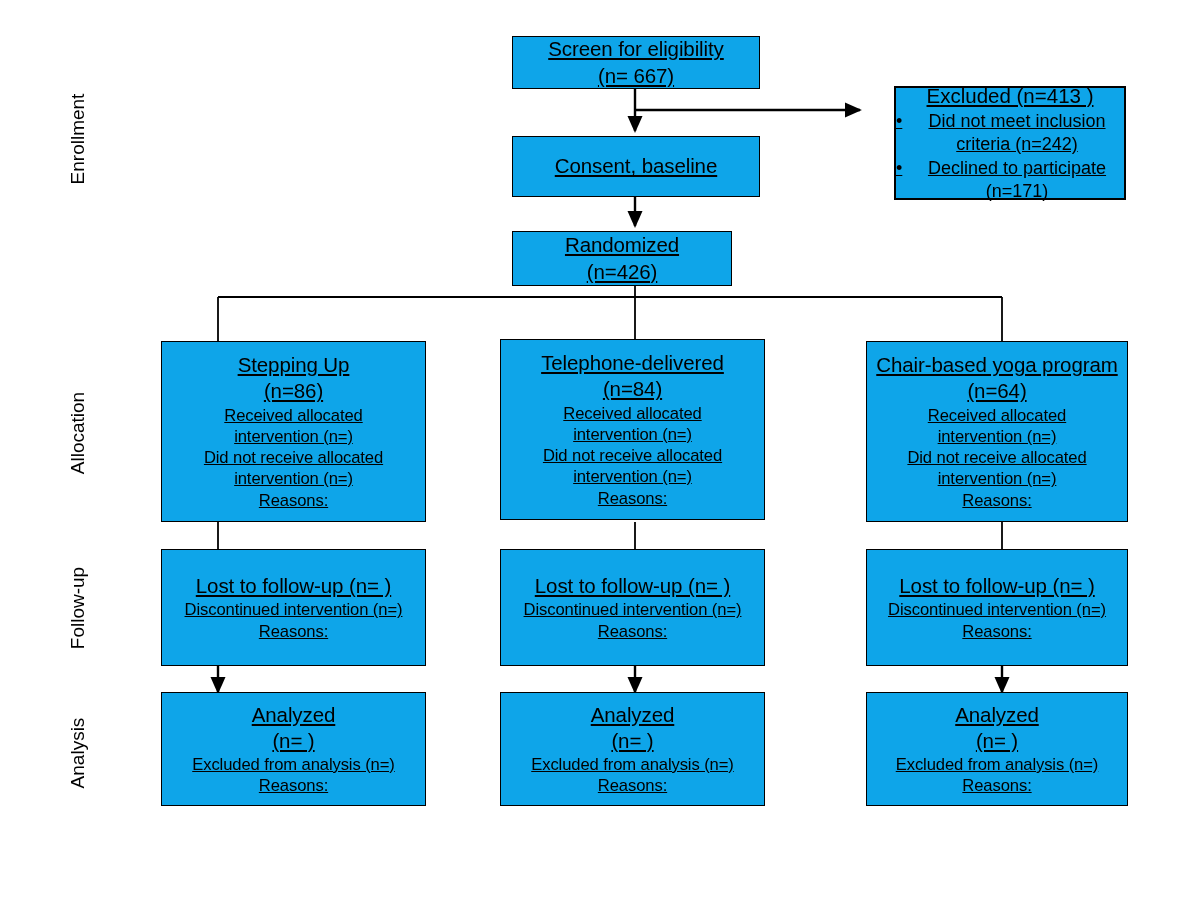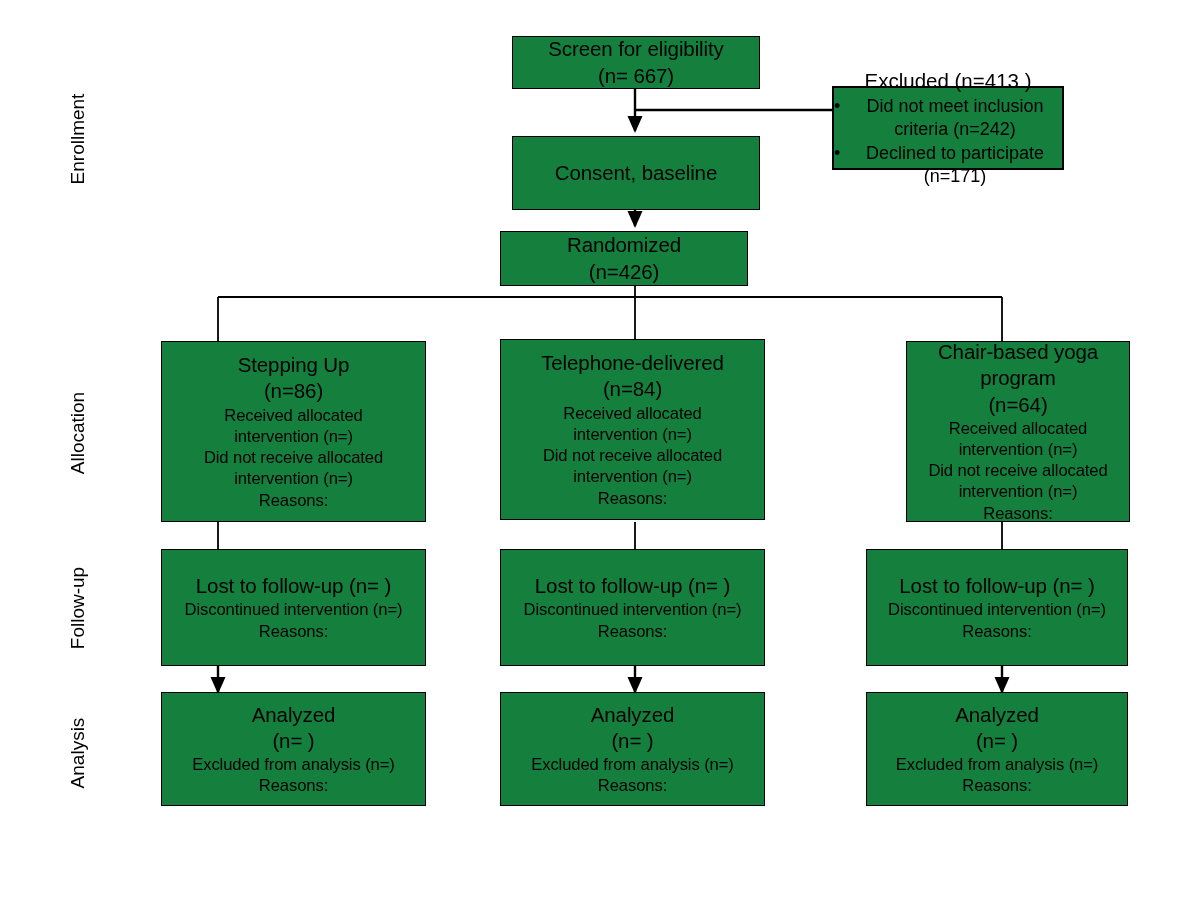--- a/index.html
+++ b/index.html
@@ -23,27 +23,28 @@
     left: 0;
     top: 0;
     width: 1200px;
     height: 900px;
     pointer-events: none;
   }
   .node {
     position: absolute;
     box-sizing: border-box;
     border: 1.6px solid #000000;
-    background: #15803d;
+    background: #0ea5e9;
     display: flex;
     flex-direction: column;
     align-items: center;
     justify-content: center;
     text-align: center;
     line-height: 1.28;
+    text-decoration: underline;
   }
   .node.thick {
     border-width: 2.6px;
   }
   .t-big {
     font-size: 20.5px;
     letter-spacing: -0.1px;
   }
   .t-small {
     font-size: 16.6px;
@@ -115,39 +116,39 @@
   <div class="stage-label" style="left:18px; top:128px; width:120px;">Enrollment</div>
   <div class="stage-label" style="left:18px; top:422px; width:120px;">Allocation</div>
   <div class="stage-label" style="left:18px; top:597px; width:120px;">Follow-up</div>
   <div class="stage-label" style="left:18px; top:742px; width:120px;">Analysis</div>
 
   <div class="node" style="left:512px; top:36px; width:248px; height:53px;">
     <div class="t-big">Screen for eligibility</div>
     <div class="t-big">(n= 667)</div>
   </div>
 
-  <div class="node thick" style="left:832px; top:86px; width:232px; height:84px;">
+  <div class="node thick" style="left:894px; top:86px; width:232px; height:114px;">
     <div class="bullets" style="width:100%;">
       <span class="bullet-head">Excluded (n=413 )</span>
       <div class="bullet-row">
         <span class="bullet-dot">•</span>
         <span class="bullet-txt">Did not meet inclusion criteria (n=242)</span>
       </div>
       <div class="bullet-row">
         <span class="bullet-dot">•</span>
         <span class="bullet-txt">Declined to participate (n=171)</span>
       </div>
     </div>
   </div>
 
-  <div class="node" style="left:512px; top:136px; width:248px; height:74px;">
+  <div class="node" style="left:512px; top:136px; width:248px; height:61px;">
     <div class="t-big">Consent, baseline</div>
   </div>
 
-  <div class="node" style="left:500px; top:231px; width:248px; height:55px;">
+  <div class="node" style="left:512px; top:231px; width:220px; height:55px;">
     <div class="t-big">Randomized</div>
     <div class="t-big">(n=426)</div>
   </div>
 
   <div class="node" style="left:161px; top:341px; width:265px; height:181px;">
     <div class="t-big">Stepping Up</div>
     <div class="t-big">(n=86)</div>
     <div class="t-small">Received allocated</div>
     <div class="t-small">intervention (n=)</div>
     <div class="t-small">Did not receive allocated</div>
@@ -158,21 +159,21 @@
   <div class="node" style="left:500px; top:339px; width:265px; height:181px;">
     <div class="t-big">Telephone-delivered</div>
     <div class="t-big">(n=84)</div>
     <div class="t-small">Received allocated</div>
     <div class="t-small">intervention (n=)</div>
     <div class="t-small">Did not receive allocated</div>
     <div class="t-small">intervention (n=)</div>
     <div class="t-small">Reasons:</div>
   </div>
 
-  <div class="node" style="left:866px; top:341px; width:224px; height:181px;margin-left:40px;">
+  <div class="node" style="left:866px; top:341px; width:262px; height:181px;">
     <div class="t-big">Chair-based yoga program</div>
     <div class="t-big">(n=64)</div>
     <div class="t-small">Received allocated</div>
     <div class="t-small">intervention (n=)</div>
     <div class="t-small">Did not receive allocated</div>
     <div class="t-small">intervention (n=)</div>
     <div class="t-small">Reasons:</div>
   </div>
 
   <div class="node" style="left:161px; top:549px; width:265px; height:117px;">

